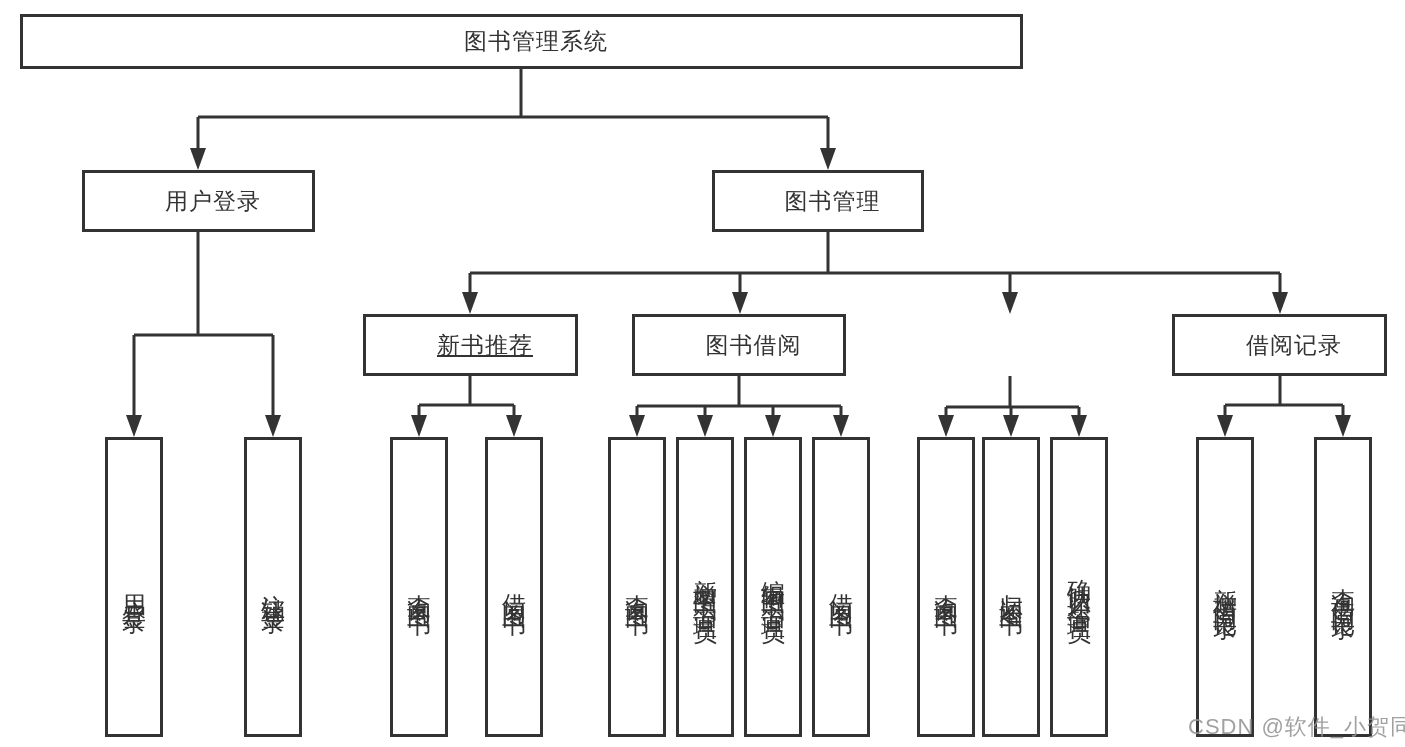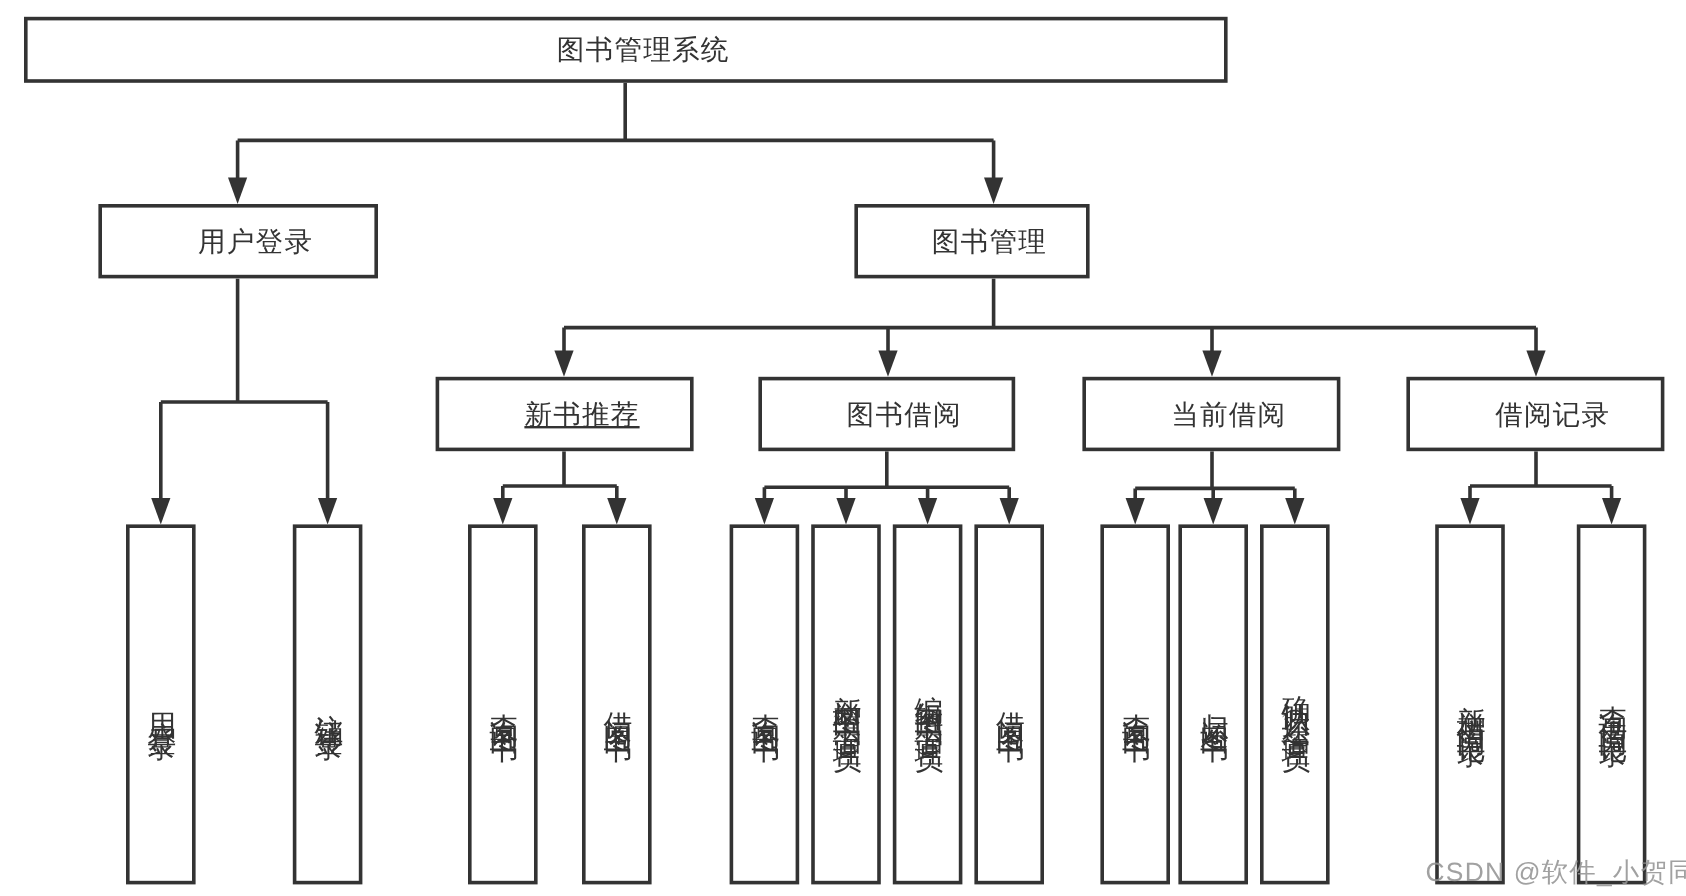--- a/index.html
+++ b/index.html
@@ -16,21 +16,21 @@
     display:flex;align-items:center;justify-content:center;
     color:#333333;z-index:2;
   }
   .node.h{font-size:23px;letter-spacing:1px;padding-left:29px;}
   .node.v{
     writing-mode:vertical-rl;text-orientation:mixed;
     font-size:24px;letter-spacing:6px;line-height:1;
   }
   .root{left:20px;top:14px;width:1003px;height:55px;}
   .l2a{left:82px;top:170px;width:233px;height:62px;}
-  .l2b{left:712px;top:170px;width:196px;height:62px;}
+  .l2b{left:712px;top:170px;width:212px;height:62px;}
   .l3{top:314px;height:62px;}
   .l3a{left:363px;width:215px;text-decoration:underline;}
   .l3b{left:632px;width:214px;text-align:right;}
   .l3c{left:902px;width:215px;}
   .l3d{left:1172px;width:215px;text-align:right;}
   .l4{top:437px;width:58px;height:300px;}
   .p1a{left:105px;} .p1b{left:244px;}
   .p2a{left:390px;} .p2b{left:485px;}
   .p3a{left:608px;} .p3b{left:676px;} .p3c{left:744px;} .p3d{left:812px;}
   .p4a{left:917px;} .p4b{left:982px;} .p4c{left:1050px;}
@@ -86,21 +86,20 @@
     </g>
   </svg>
 
   <div class="node h root">图书管理系统</div>
 
   <div class="node h l2a">用户登录</div>
   <div class="node h l2b">图书管理</div>
 
   <div class="node h l3 l3a">新书推荐</div>
   <div class="node h l3 l3b">图书借阅</div>
-  <div class="node h l3 l3c">当前借阅</div>
   <div class="node h l3 l3d">借阅记录</div>
 
   <div class="node v l4 p1a">用户登录</div>
   <div class="node v l4 p1b">注销登录</div>
 
   <div class="node v l4 p2a">查询图书</div>
   <div class="node v l4 p2b">借阅图书</div>
 
   <div class="node v l4 p3a">查询图书</div>
   <div class="node v l4 p3b">新增图书（管理员）</div>

